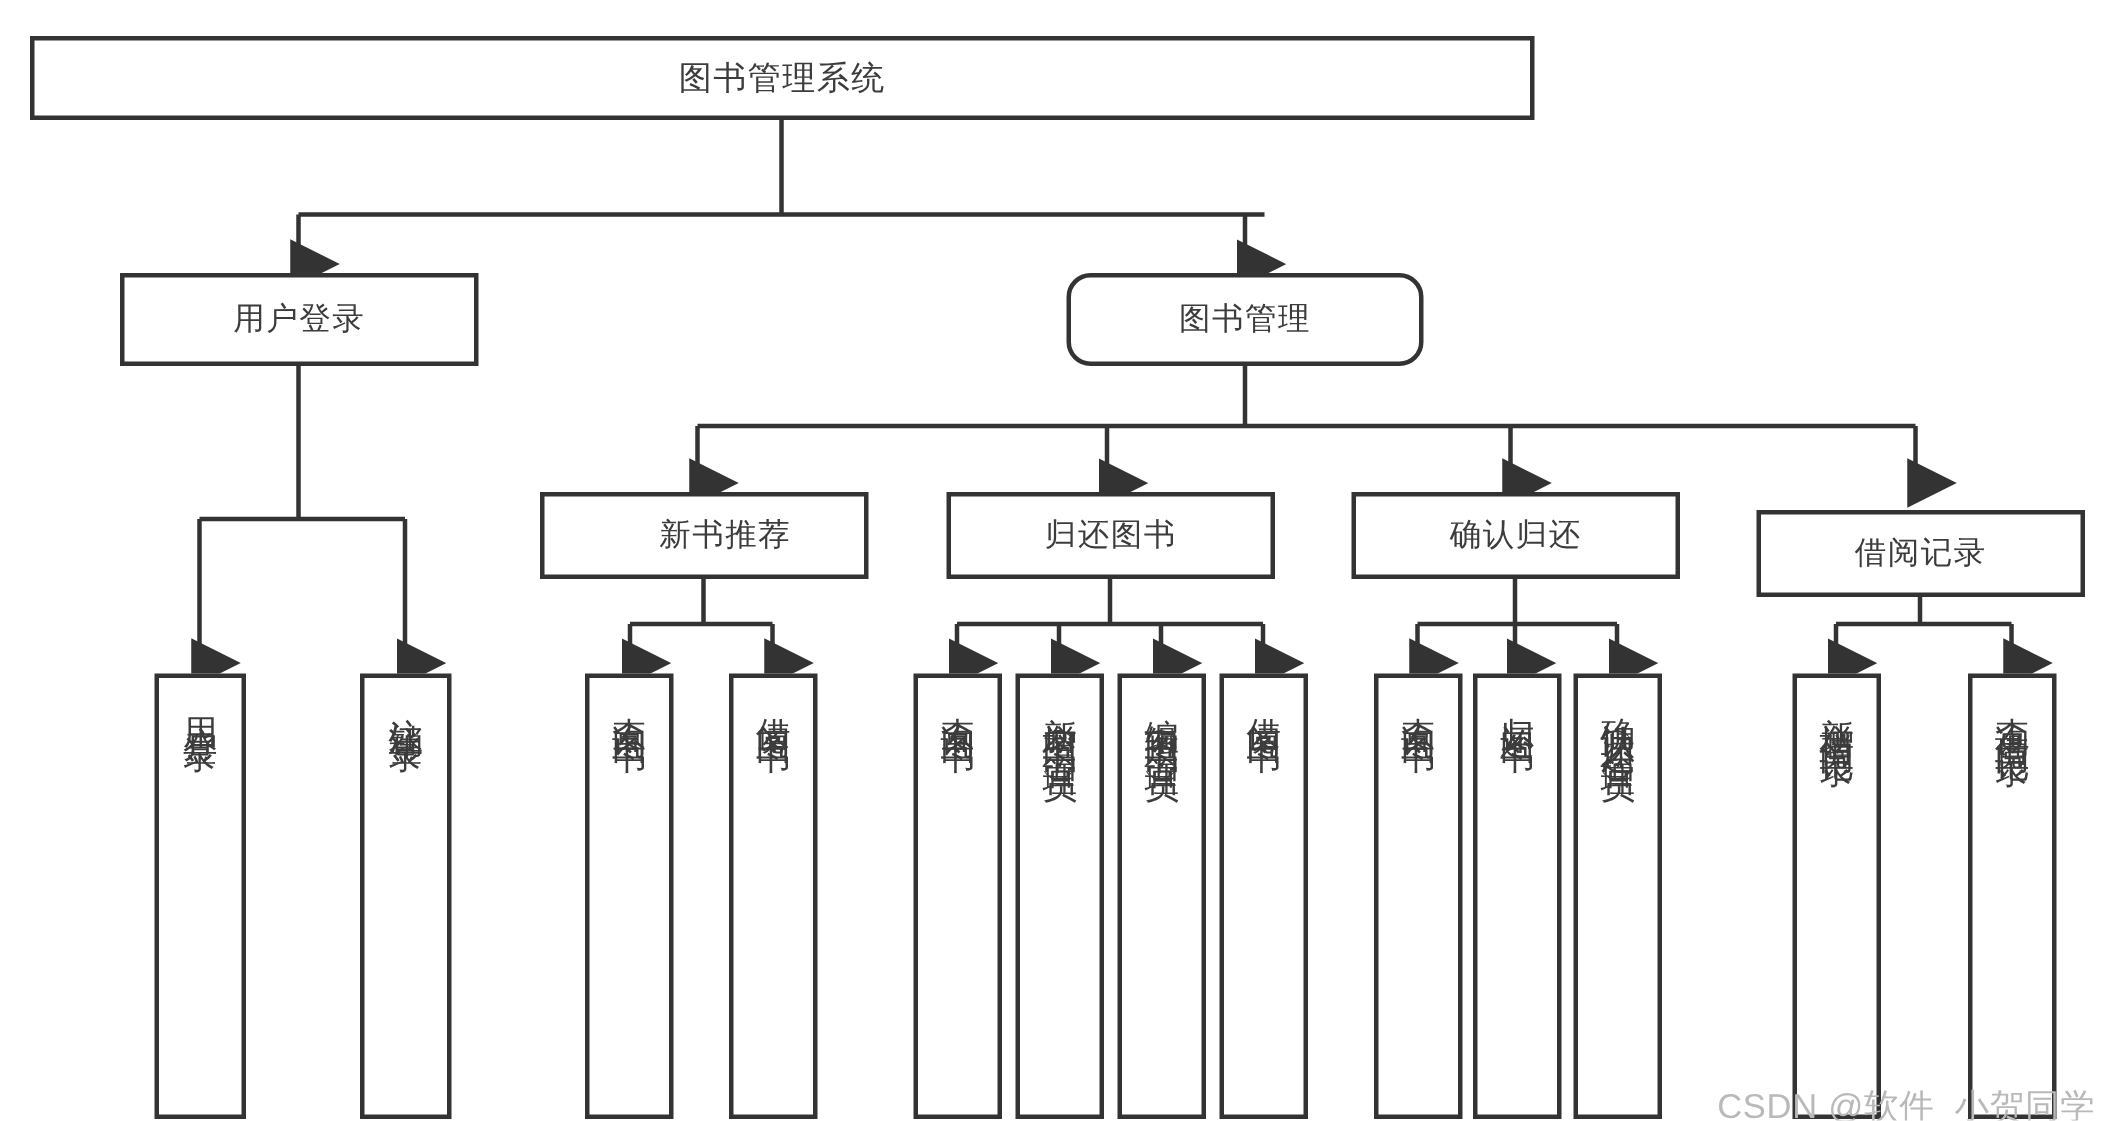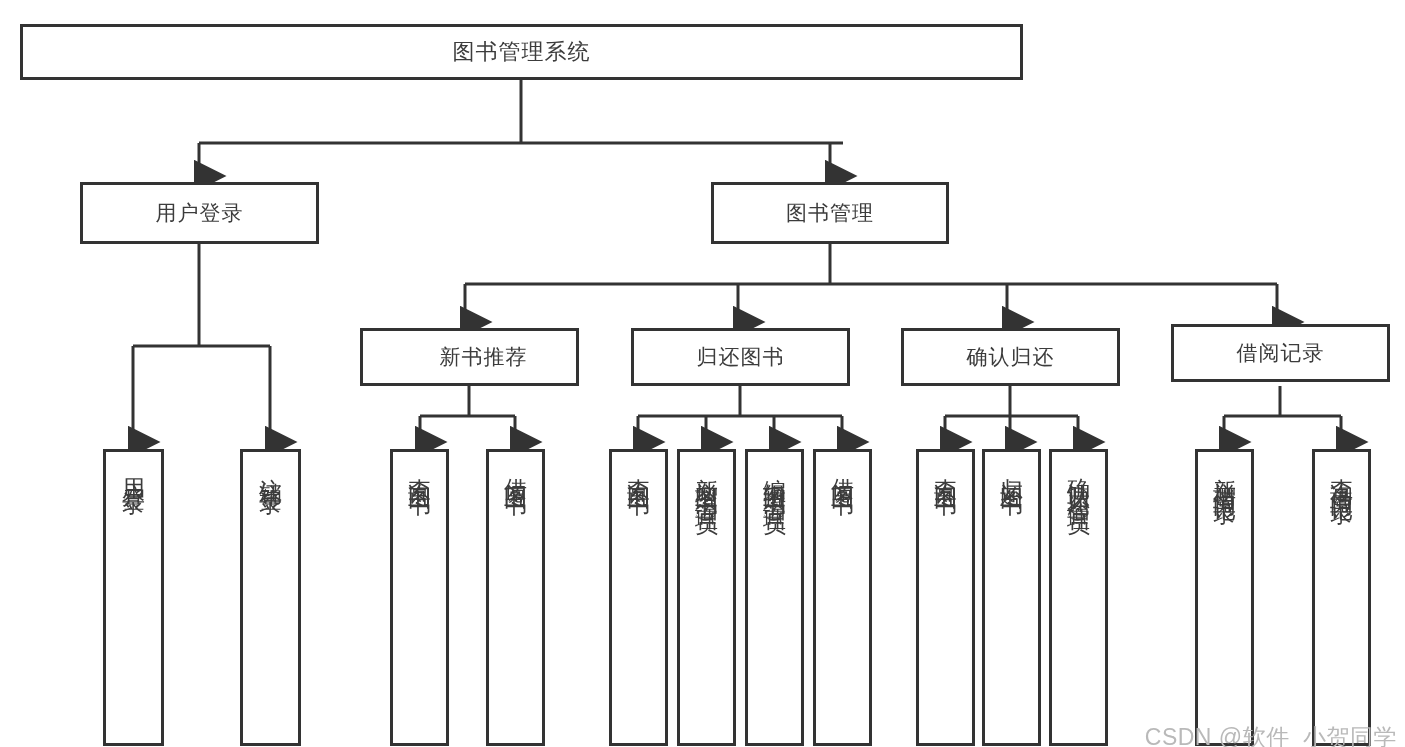--- a/index.html
+++ b/index.html
@@ -107,34 +107,34 @@
     </g>
   </svg>
 
   <div class="node root horiz" style="left:20px;top:12px;width:1003px;height:56px;">
     <span class="lbl">图书管理系统</span>
   </div>
 
   <div class="node horiz" style="left:80px;top:170px;width:239px;height:62px;">
     <span class="lbl">用户登录</span>
   </div>
-  <div class="node horiz" style="left:711px;top:170px;width:238px;height:62px;">
+  <div class="node horiz" style="left:711px;top:170px;width:238px;height:62px;border-radius:16px;">
     <span class="lbl">图书管理</span>
   </div>
 
   <div class="node horiz" style="left:360px;top:316px;width:219px;height:58px;padding-left:28px;">
     <span class="lbl">新书推荐</span>
   </div>
   <div class="node horiz" style="left:631px;top:316px;width:219px;height:58px;">
     <span class="lbl">归还图书</span>
   </div>
   <div class="node horiz" style="left:901px;top:316px;width:219px;height:58px;">
     <span class="lbl">确认归还</span>
   </div>
-  <div class="node horiz" style="left:1171px;top:312px;width:219px;height:58px;">
+  <div class="node horiz" style="left:1171px;top:328px;width:219px;height:58px;">
     <span class="lbl">借阅记录</span>
   </div>
 
   <div class="node vert" style="left:103px;top:437px;width:61px;height:297px;">
     <span class="lbl">用户登录</span>
   </div>
   <div class="node vert" style="left:240px;top:437px;width:61px;height:297px;">
     <span class="lbl">注销登录</span>
   </div>
 

